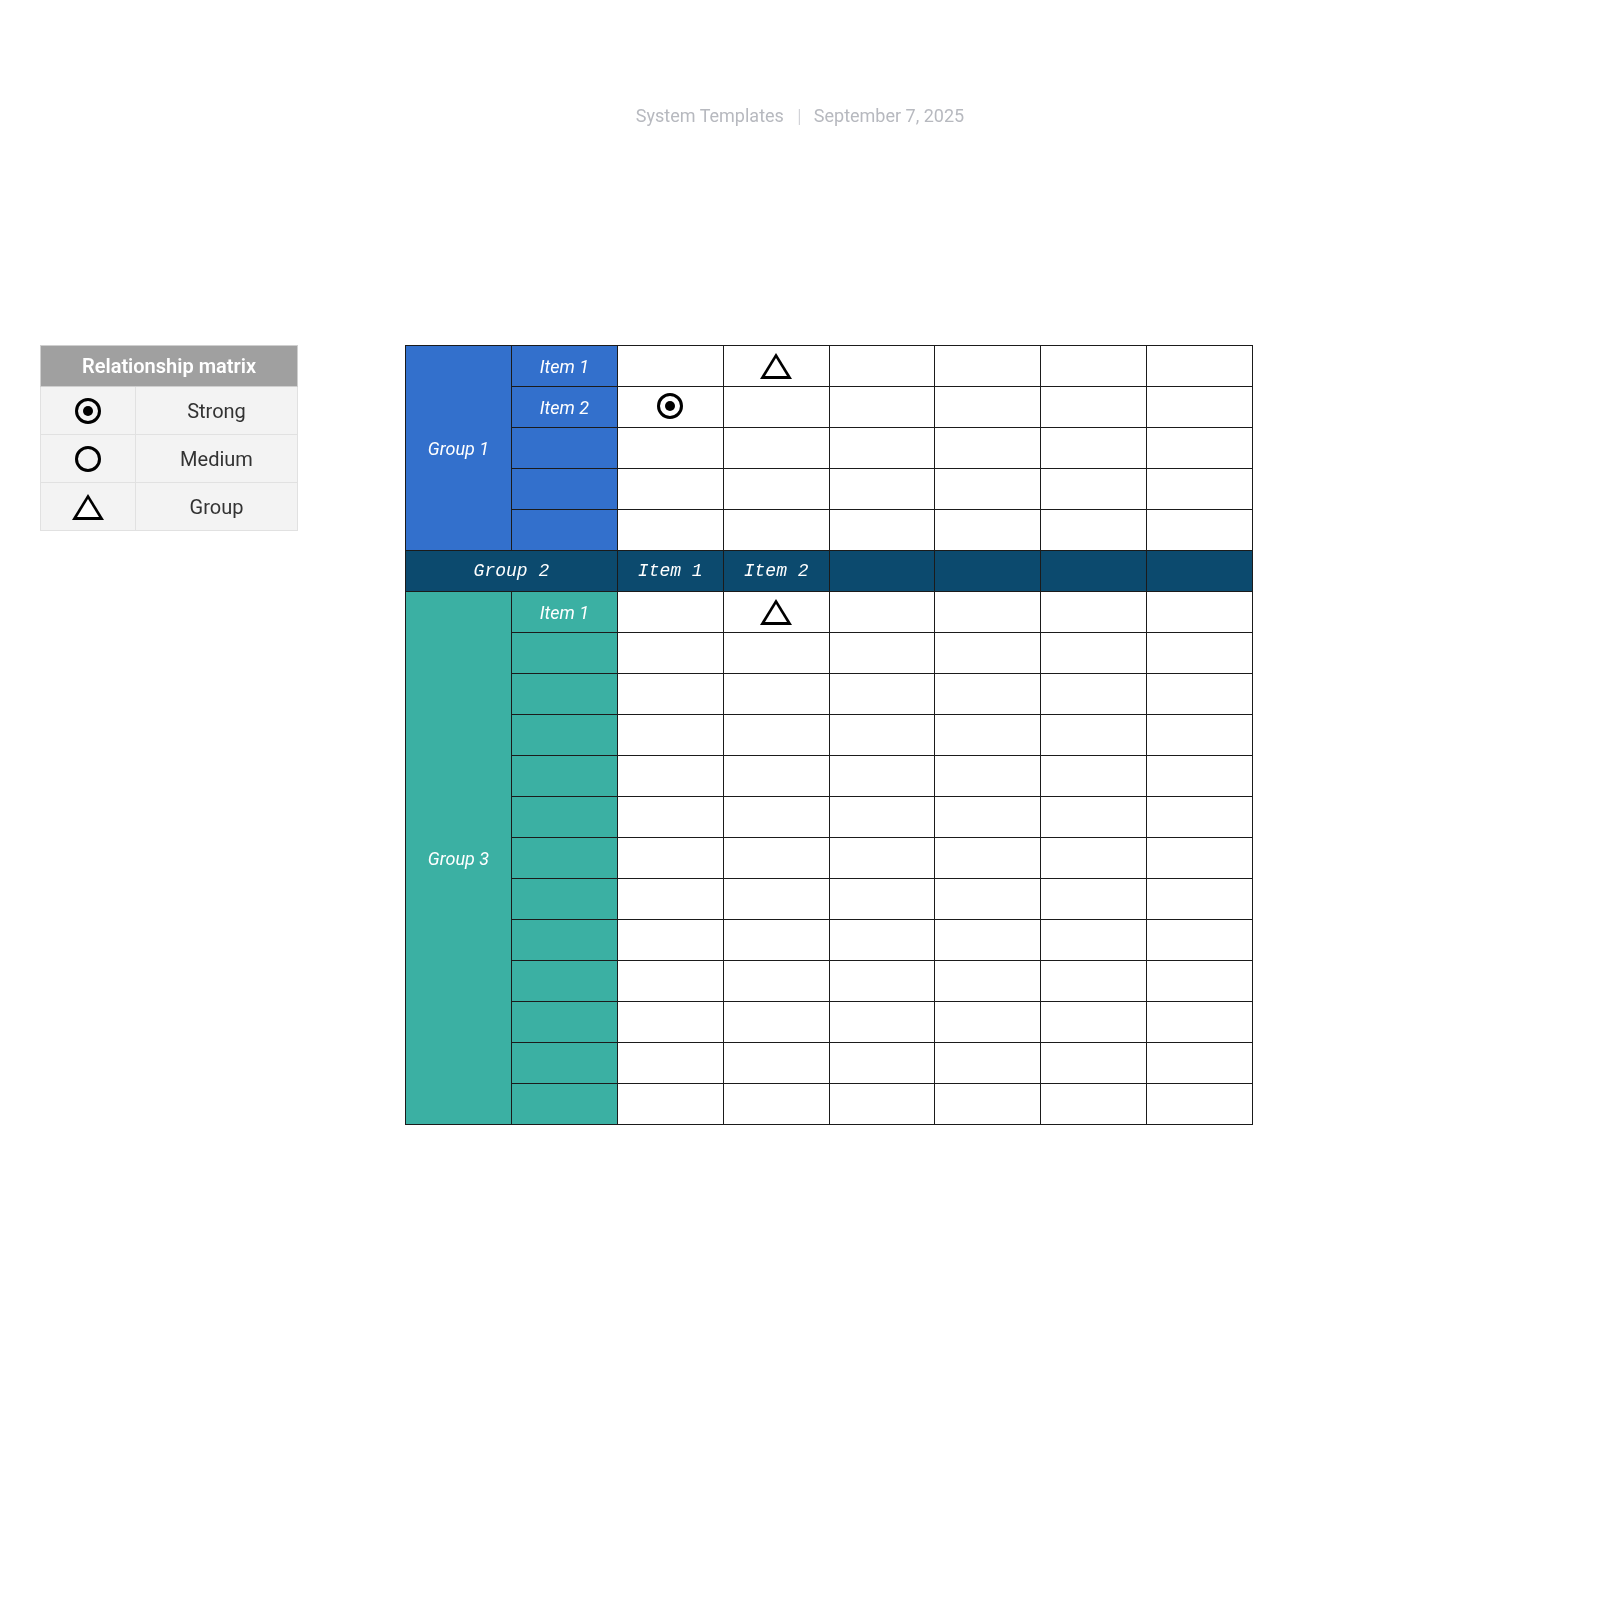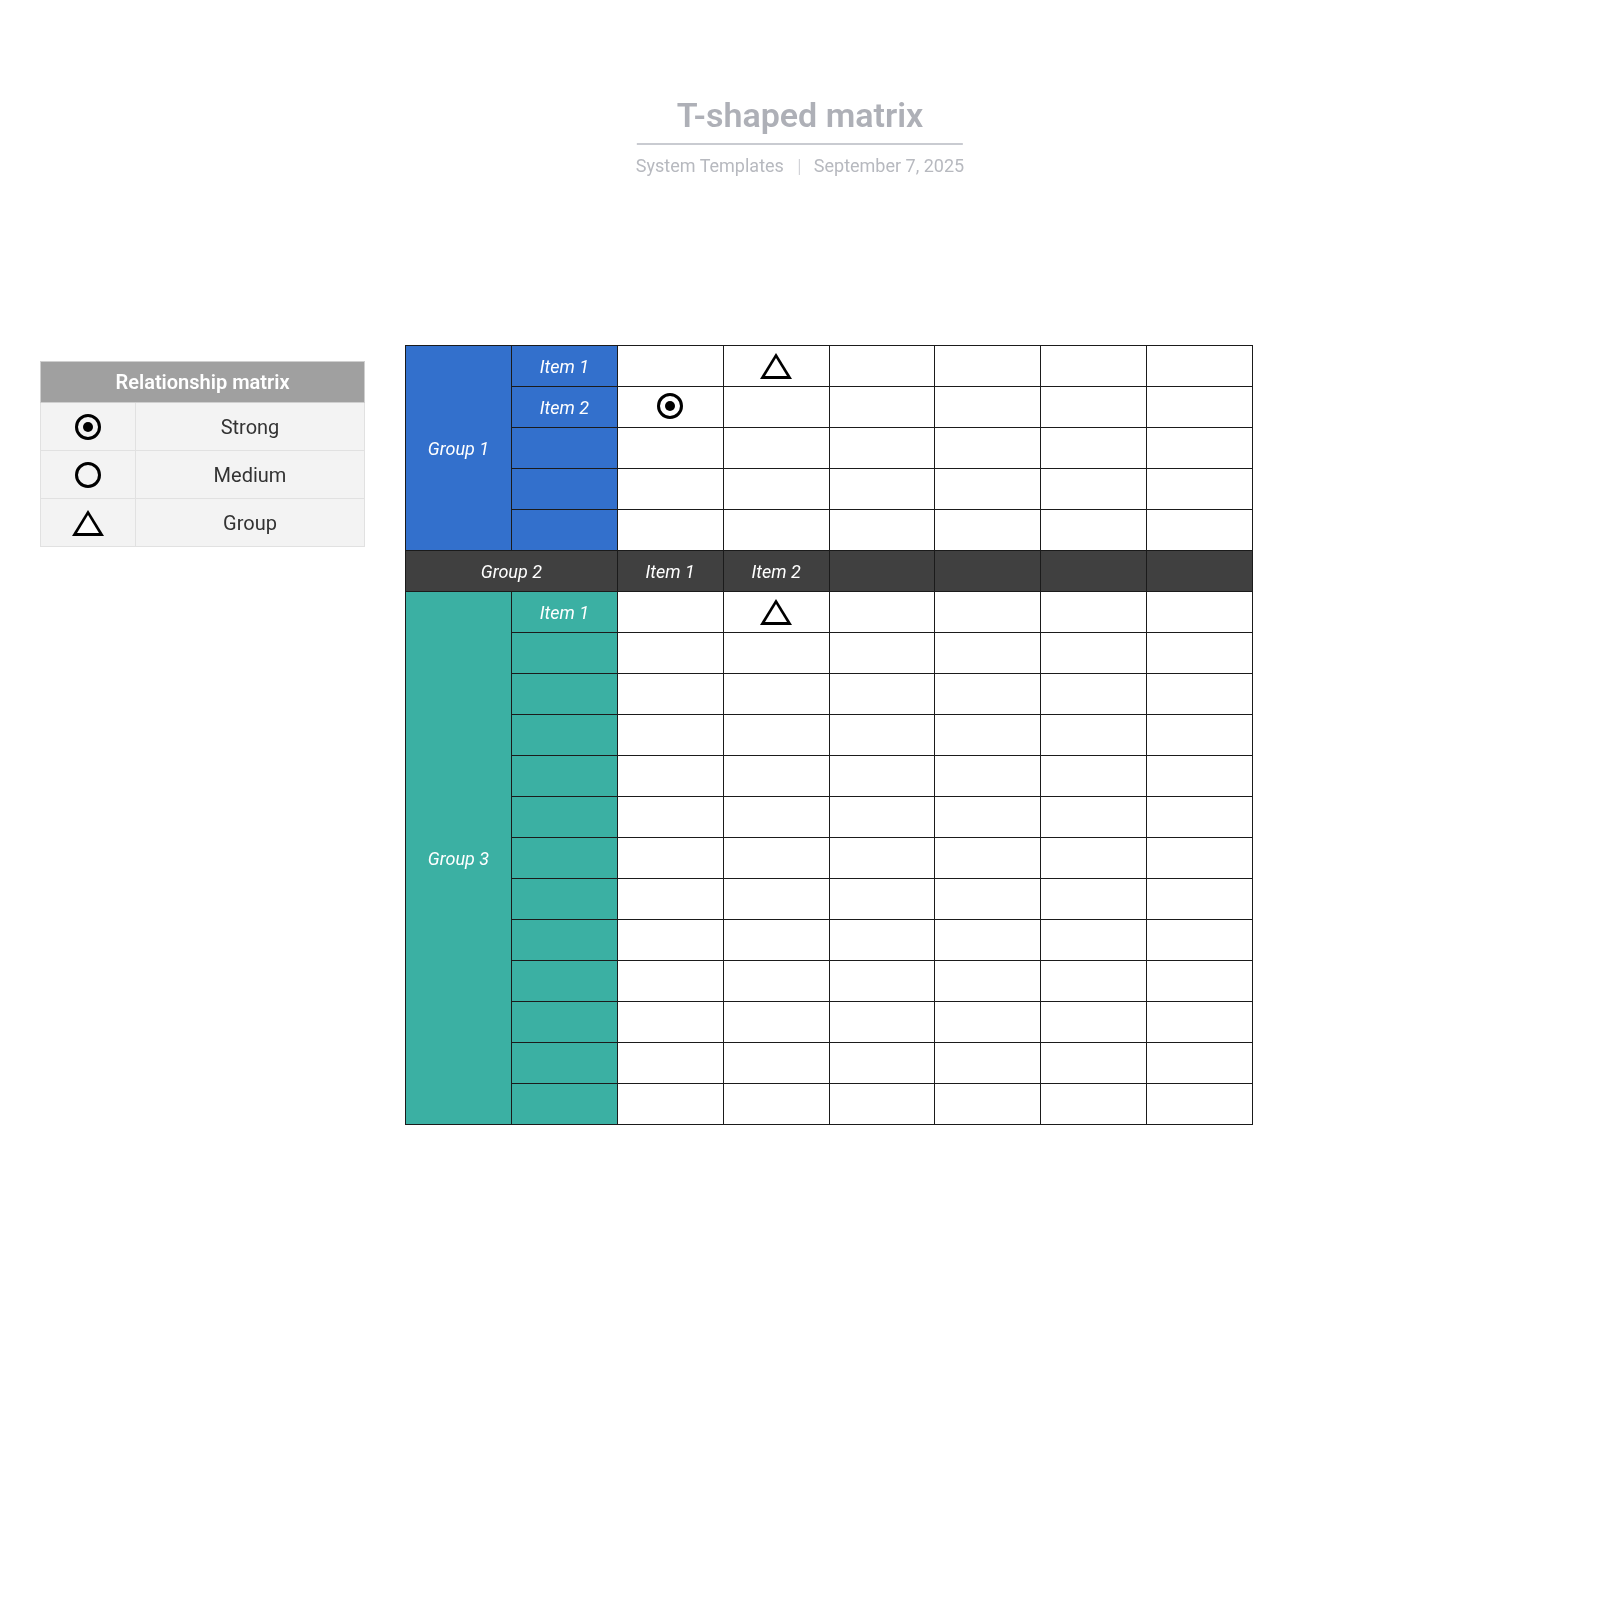--- a/index.html
+++ b/index.html
@@ -41,22 +41,21 @@
     height: 16px;
     background: #c9cbd1;
     vertical-align: middle;
   }
 
   
   .legend {
     position: absolute;
     top: 345px;
     left: 40px;
-    width: 325px;
-    margin-top: 16px;
+    width: 258px;
   }
   .legend-header {
     background: #a0a0a0;
     color: #ffffff;
     font-weight: 600;
     font-size: 20px;
     text-align: center;
     padding: 8px 0;
     border: 1px solid #cfcfcf;
   }
@@ -141,31 +140,30 @@
     height: 41px;
     width: 106px;
     text-align: center;
     font-style: italic;
     font-size: 18px;
     color: #fff;
     padding: 0;
   }
   table.grid td.data { background:#fff; color:#000; font-style: normal; }
   table.grid td.blue   { background:#3370cc; }
-  table.grid td.orange { background:#404040; }
+  table.grid td.orange { background:#0c4a6e;font-family:Liberation Mono, monospace; }
   table.grid td.teal   { background:#3bb0a3; }
 
   td .sym-strong, td .sym-medium { margin-top:2px; }
   td .sym-weak { margin-top:4px; }
 </style>
 </head>
 <body>
 
 <div class="header">
-  <div class="title">T-shaped matrix</div>
   <div class="subhead">
     <span>System Templates</span>
     <span class="sep"></span>
     <span>September 7, 2025</span>
   </div>
 </div>
 
 <div class="legend">
   <div class="legend-header">Relationship matrix</div>
   <div class="legend-row">

